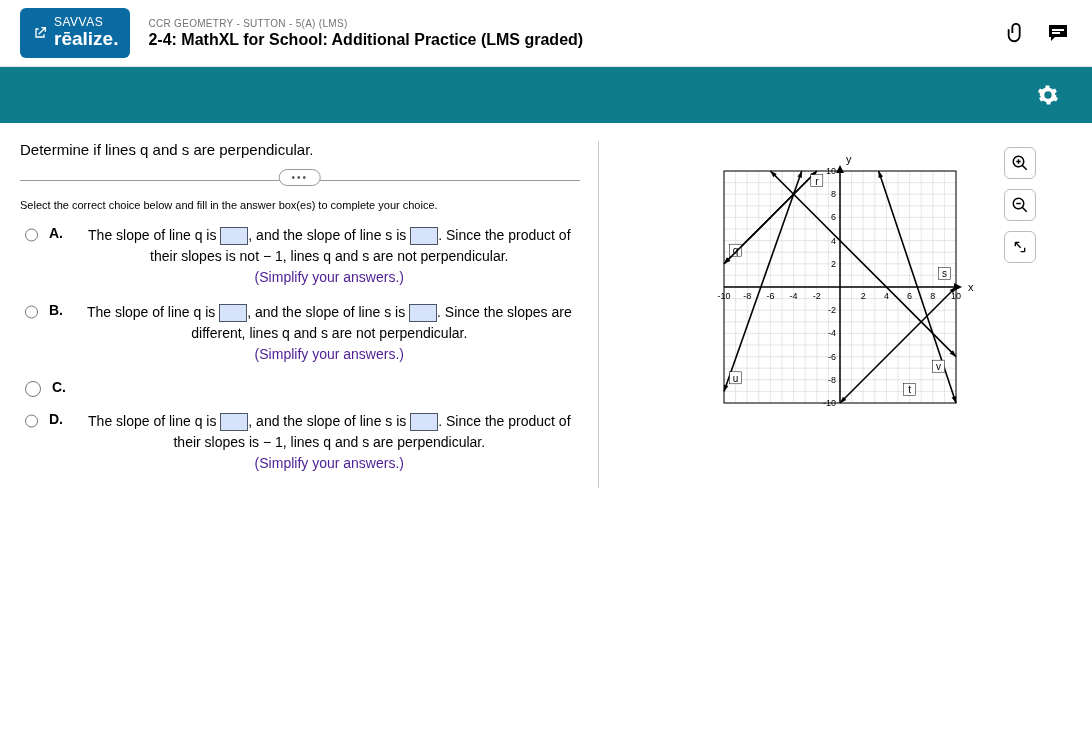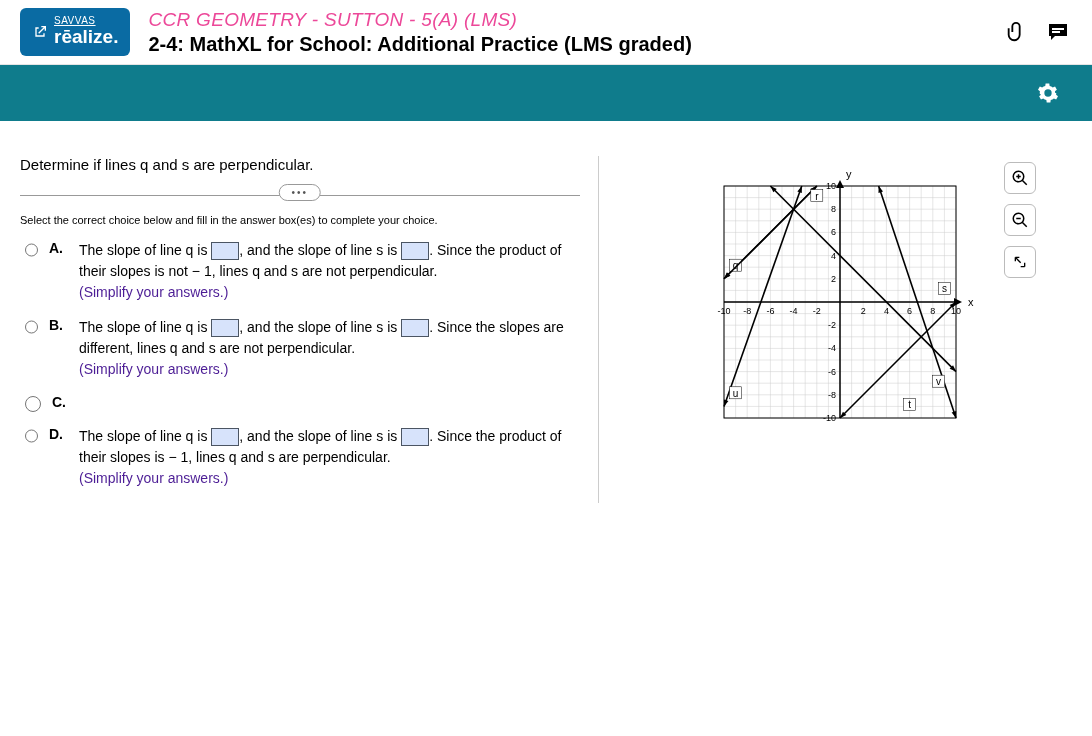--- a/index.html
+++ b/index.html
@@ -1,39 +1,39 @@
 <!DOCTYPE html>
 <html><head>
 <meta charset="utf-8">
 <style>
   * { box-sizing: border-box; }
   body { margin: 0; font-family: Arial, Helvetica, sans-serif; font-size: 14px; color: #000; background: #fff; }
   .topbar { display: flex; align-items: center; padding: 8px 20px; border-bottom: 1px solid #e5e5e5; }
   .logo-badge { background: #0a6ba3; color: #fff; border-radius: 6px; padding: 8px 12px; display: flex; align-items: center; gap: 6px; margin-right: 18px; }
   .logo-badge svg { flex-shrink: 0; }
   .logo-text { font-size: 19px; font-weight: bold; }
-  .logo-savvas { font-size: 10px; letter-spacing: 0.5px; display:block; line-height:1;text-decoration:underline; }
+  .logo-savvas { font-size: 12px; letter-spacing: 0.5px; display:block; line-height:1; }
   .titles { flex: 1; }
-  .breadcrumb { font-size: 19px; color: #ec4899; letter-spacing: 0.3px; font-style: italic; }
-  .assign-title { font-weight: bold; font-size: 20px; margin-top: 2px; }
+  .breadcrumb { font-size: 10px; color: #737373; letter-spacing: 0.3px; }
+  .assign-title { font-weight: bold; font-size: 16px; margin-top: 2px; }
   .top-icons { display: flex; gap: 14px; align-items: center; }
   .teal-bar { background: #0f7c8c; height: 56px; display: flex; align-items: center; justify-content: flex-end; padding-right: 30px; }
   .gear { color: #fff; }
-  .content { display: flex; padding: 18px 20px; gap: 10px; margin-top: 17px; }
+  .content { display: flex; padding: 18px 20px; gap: 10px; }
   .left { flex: 0 0 55%; border-right: 1px solid #ccc; padding-right: 18px; }
   .right { flex: 1; display: flex; justify-content: center; position: relative; padding-top: 6px; }
   .prompt { font-size: 15px; }
   .divider-row { text-align:center; margin: 22px 0 18px; position: relative; }
   .divider-row hr { border: none; border-top: 1px solid #999; margin:0; }
   .dots-btn { position:absolute; top:-11px; left:50%; transform:translateX(-50%); background:#fff; border:1px solid #999; border-radius:12px; padding:2px 12px; font-size:10px; letter-spacing:2px; color:#555; cursor:pointer;}
   .instr { font-size: 11px; margin-bottom: 14px; }
   .choice { display: flex; gap: 8px; margin-bottom: 14px; align-items:flex-start; }
   .choice input[type=radio] { margin-top:2px; width:16px; height:16px;}
   .choice-label { font-weight: bold; margin-right: 4px; min-width: 18px; }
-  .choice-text { line-height: 1.5; }
+  .choice-text { line-height: 1.5; text-align: center; }
   .blank { display:inline-block; width:28px; height:18px; background:#d7e3fb; border:1px solid #4b5563; vertical-align:middle; }
   .simplify { color:#4c1d95; }
   
   .graph-wrap { position:relative; }
   .graph-tools { position:absolute; right:-56px; top:0; display:flex; flex-direction:column; gap:10px; }
   .tool-btn { width:32px; height:32px; border:1px solid #bbb; border-radius:6px; background:#fff; display:flex; align-items:center; justify-content:center; font-size:16px; cursor:pointer;}
   .icon-btn { width:28px; height:28px; display:flex; align-items:center; justify-content:center; cursor:pointer; }
 </style>
 </head>
 <body>

